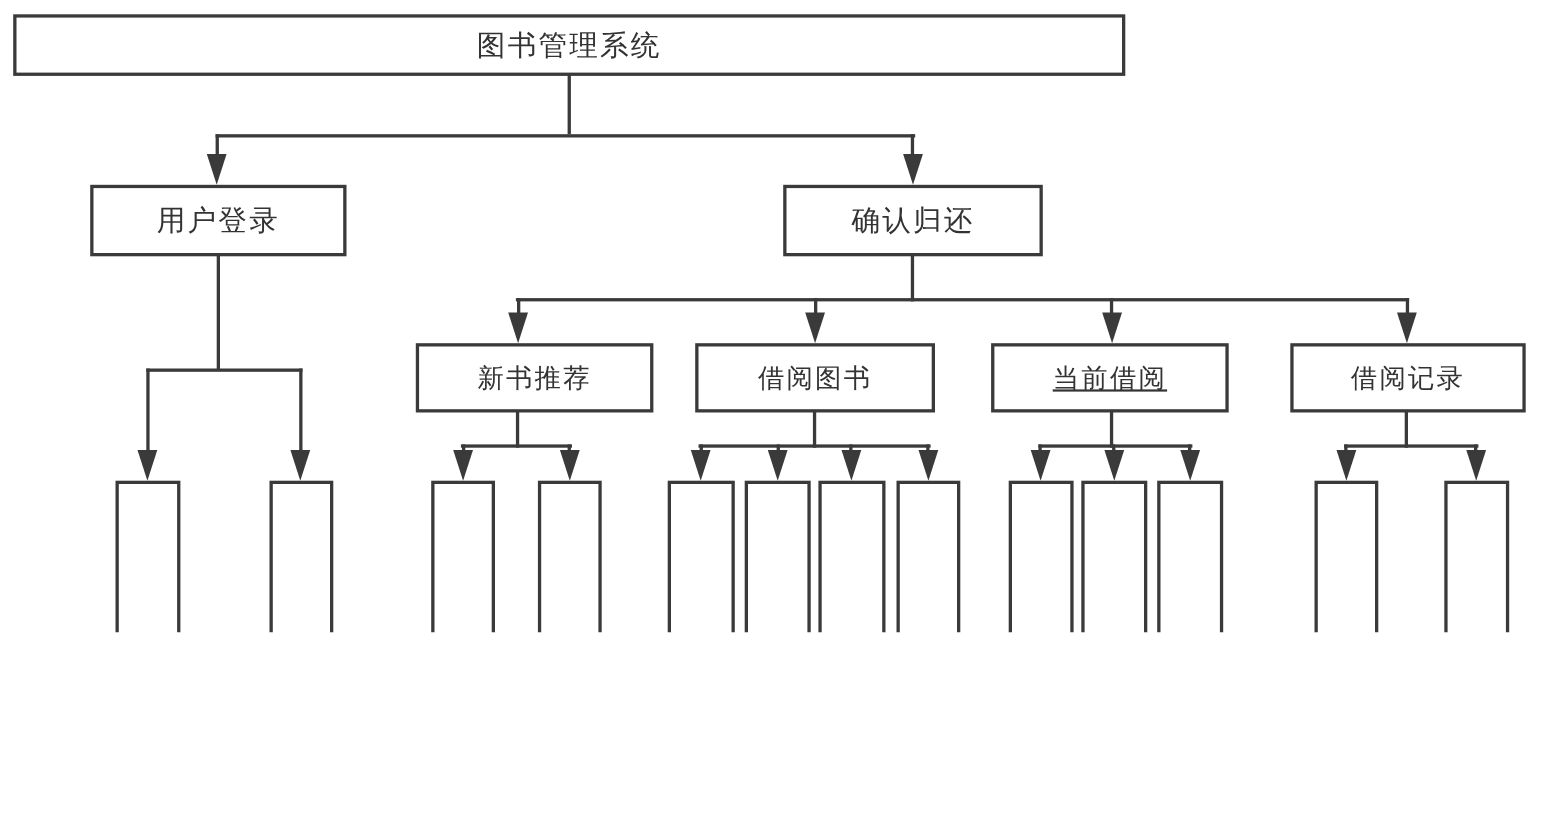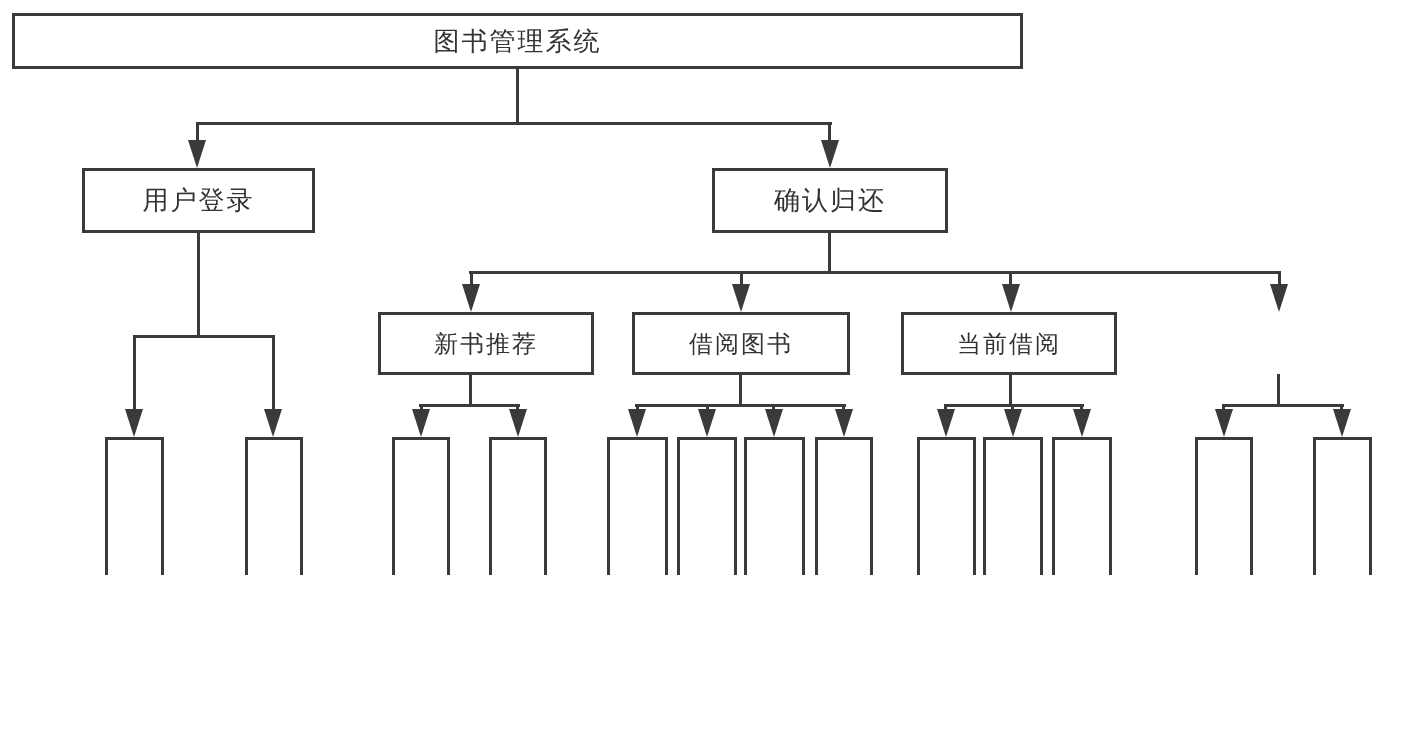--- a/index.html
+++ b/index.html
@@ -104,22 +104,25 @@
   <div class="arr" style="left:1002px;top:284px;"></div>
   <div class="lv" style="left:1278px;top:271px;height:15px;"></div>
   <div class="arr" style="left:1270px;top:284px;"></div>
 
   <div class="node lvl3" style="left:378px;top:312px;width:216px;height:63px;">
     <span>新书推荐</span>
   </div>
   <div class="node lvl3" style="left:632px;top:312px;width:218px;height:63px;">
     <span>借阅图书</span>
   </div>
-  <div class="node lvl3" style="left:901px;top:312px;width:216px;height:63px;">
+  <div class="node lvl3" style="left:901px;top:312px;width:216px;height:63px;text-decoration:underline;">
     <span>当前借阅</span>
+  </div>
+  <div class="node lvl3" style="left:1173px;top:312px;width:214px;height:63px;">
+    <span>借阅记录</span>
   </div>
 
   <div class="lv" style="left:469px;top:374px;height:33px;"></div>
   <div class="lh" style="left:419px;top:404px;width:101px;"></div>
   <div class="lv" style="left:420px;top:404px;height:8px;"></div>
   <div class="arr" style="left:412px;top:409px;"></div>
   <div class="lv" style="left:516px;top:404px;height:8px;"></div>
   <div class="arr" style="left:509px;top:409px;"></div>
 
   <div class="lv" style="left:739px;top:374px;height:33px;"></div>

